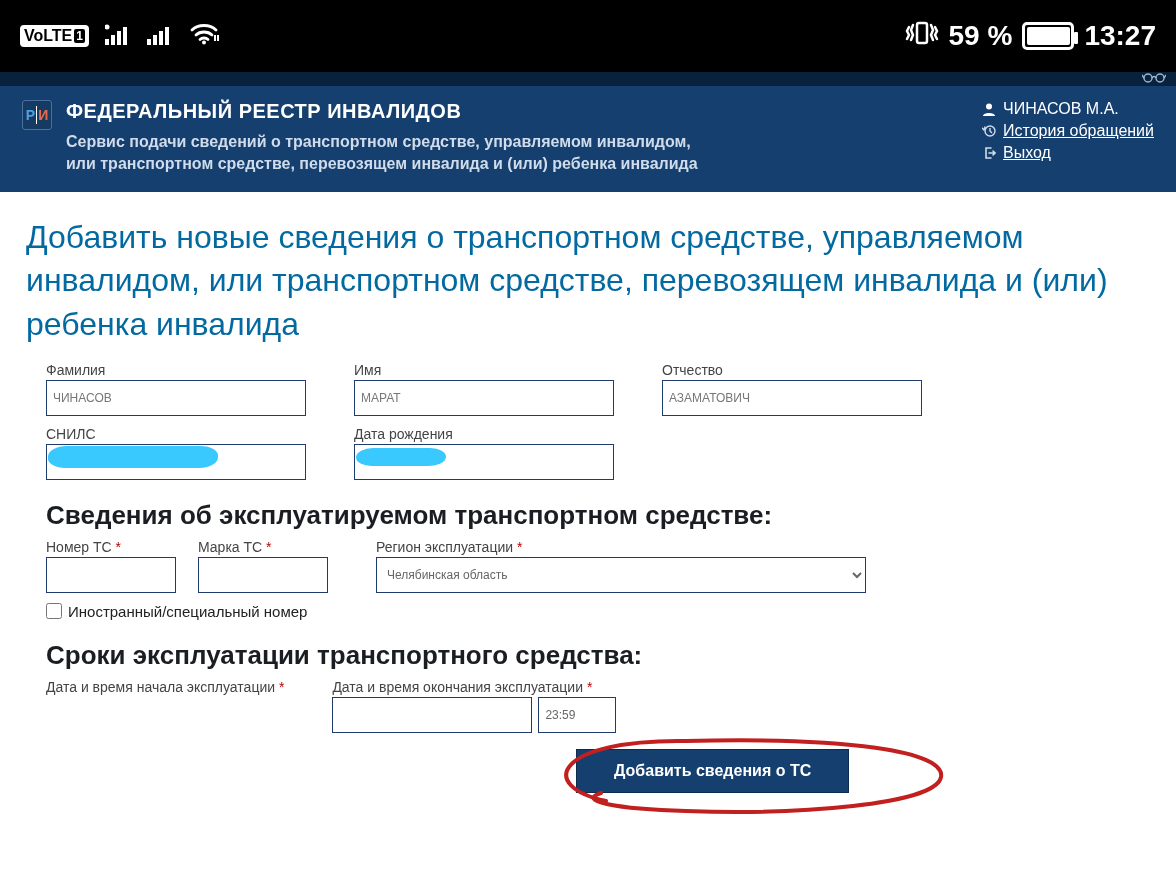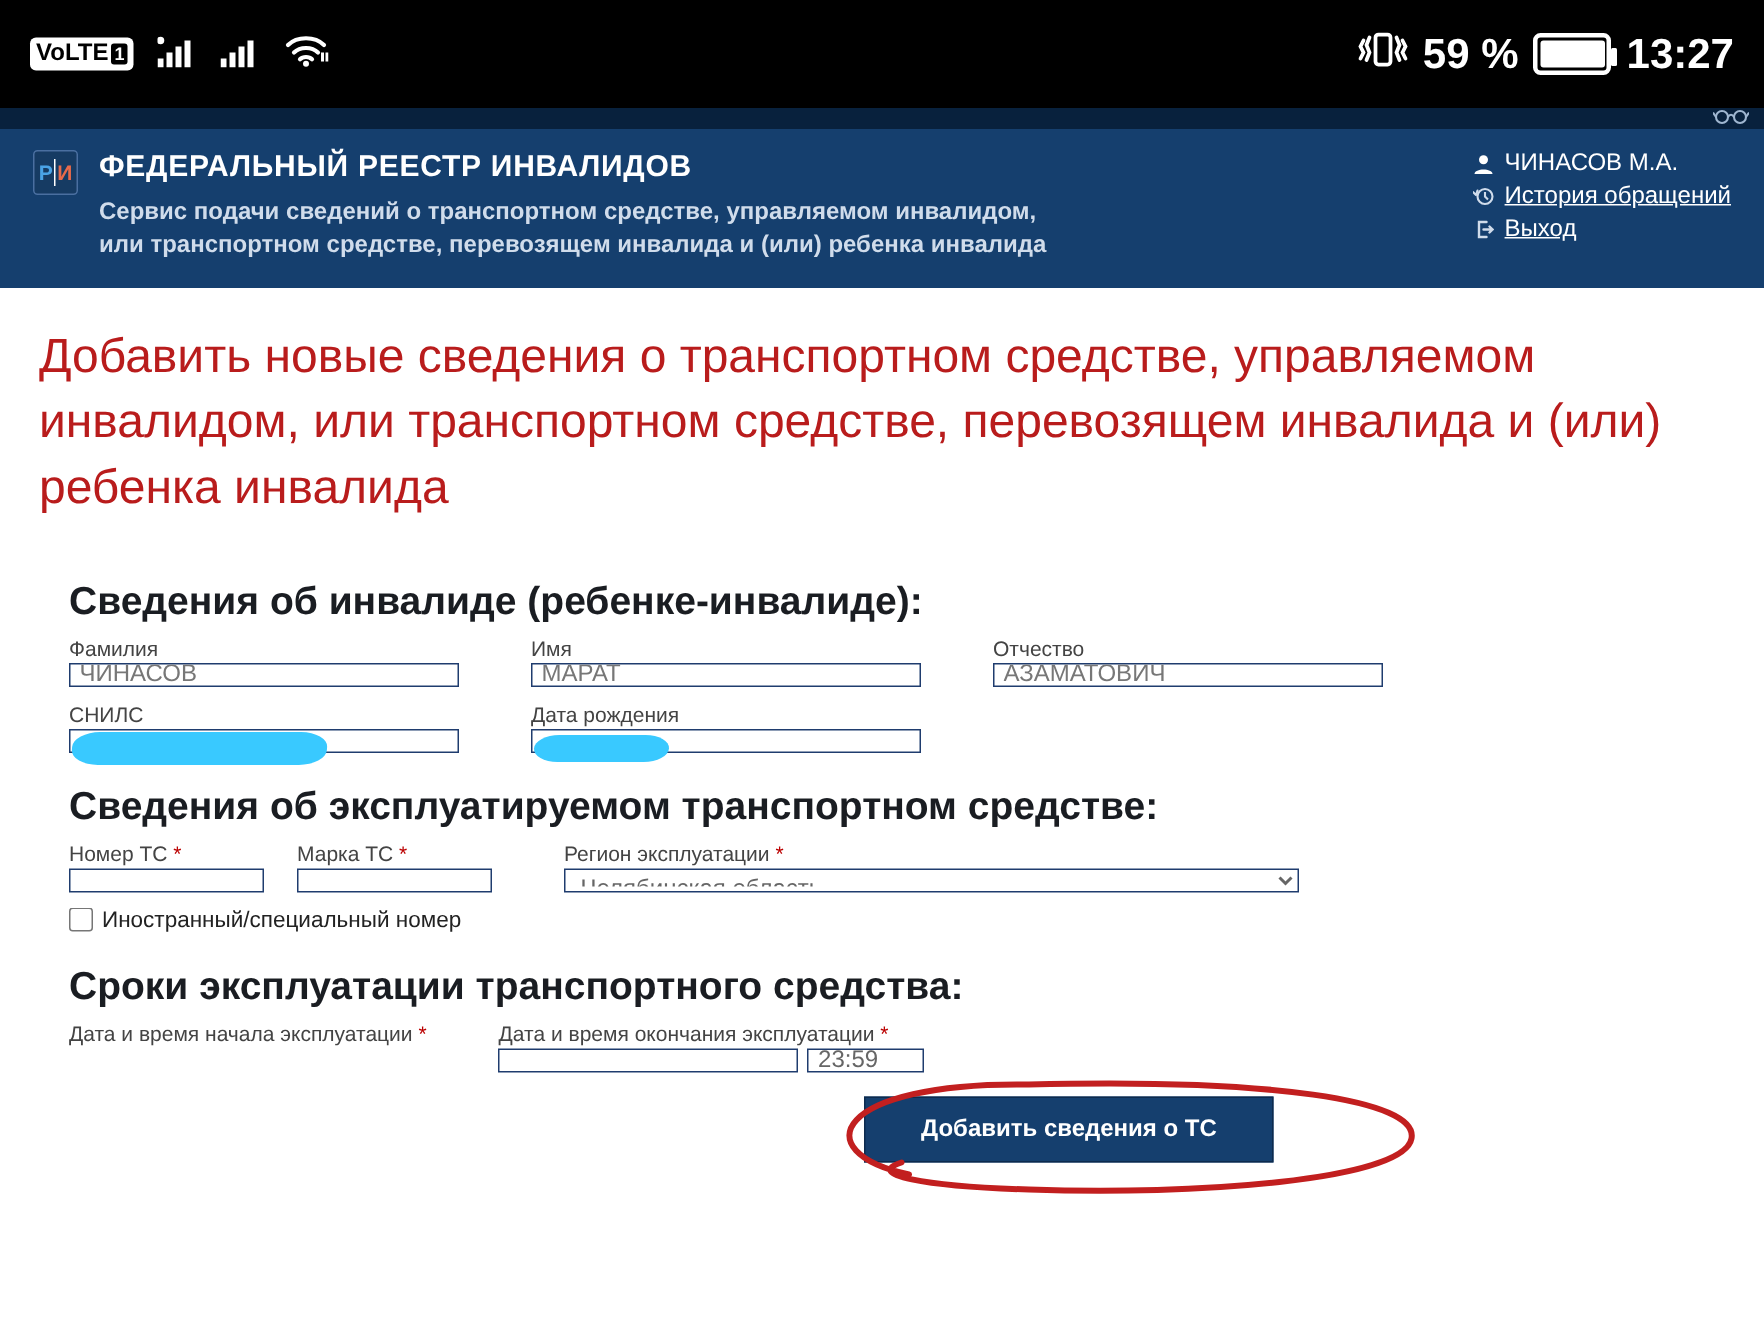--- a/index.html
+++ b/index.html
@@ -67,42 +67,42 @@
   .header-sub { font-size:16px; color:#d0dceb; line-height:1.35;font-weight:bold; }
   .header-user { font-size:16px; text-align:center; white-space:nowrap; }
   .header-user .row { display:flex; align-items:center; gap:6px; margin-bottom:4px; }
   .header-user a { color:#fff; text-decoration:underline; }
   .u-icon { width:16px; display:inline-flex; justify-content:center; color:#d0dceb; }
 
   
   .main { padding: 24px 26px 24px 26px; }
   .page-title {
     font-size: 32px;
-    color: #b91c1c;
+    color: #0369a1;
     line-height: 1.35;
     font-weight: 400;
-    margin-bottom: 39px;
+    margin-bottom: 16px;
   }
   .form { padding-left: 20px; }
   .section-title {
     font-size: 26px; font-weight:700; color:#1a1d22; margin: 8px 0 8px 0;
   }
   .row { display:flex; gap: 48px; margin-bottom: 10px; flex-wrap: wrap; }
   .row.tight { gap: 22px; }
   .field { display:flex; flex-direction:column; }
   .field label { font-size:14px; color:#444; margin-bottom:2px; }
   .req { color:#b00; }
   input[type=text], select {
     border: 1px solid #1f3c6e;
     background:#fff;
-    font-size:16px;
+    font-size:12px;
     padding: 3px 6px;
     color:#666;
     font-family: inherit;
-    height: 16px;
+    height: 36px;
   }
   input.readonly { color:#777; }
   .w270 { width: 260px; }
   .w130 { width: 130px; }
   .w200 { width: 200px; }
   .w480 { width: 490px; }
   .w70  { width: 78px; }
   .checkbox-row { display:flex; align-items:center; gap:6px; font-size:15px; color:#222; margin-top:4px; }
   .checkbox-row input { width:16px; height:16px; border:1px solid #888; }
 
@@ -257,21 +257,20 @@
       <a href="#">Выход</a>
     </div>
   </div>
 </div>
 
 <div class="main">
   <div class="page-title">Добавить новые сведения о транспортном средстве, управляемом инвалидом, или транспортном средстве, перевозящем инвалида и (или) ребенка инвалида</div>
 
   <div class="form">
 
-    <div class="section-title">Сведения об инвалиде (ребенке-инвалиде):</div>
     <div class="row" style="position:relative">
       <div class="field">
         <label>Фамилия</label>
         <input type="text" class="readonly w270" readonly="" value="ЧИНАСОВ" style="">
       </div>
       <div class="field">
         <label>Имя</label>
         <input type="text" class="readonly w270" readonly="" value="МАРАТ" style="">
       </div>
       <div class="field">

